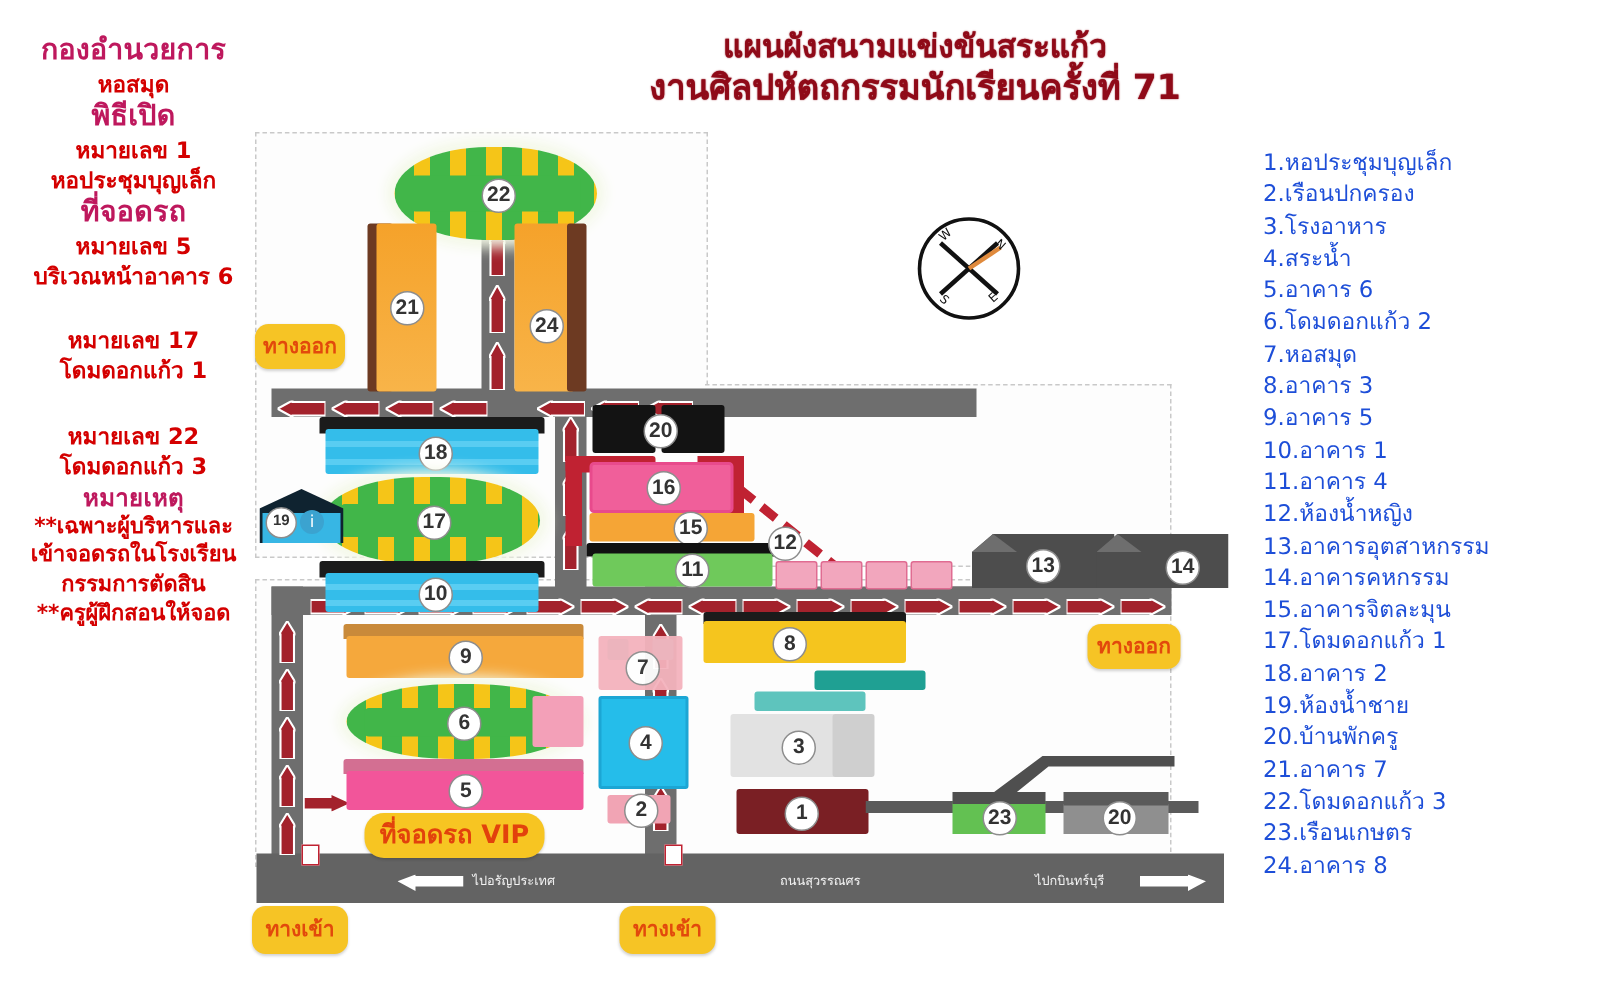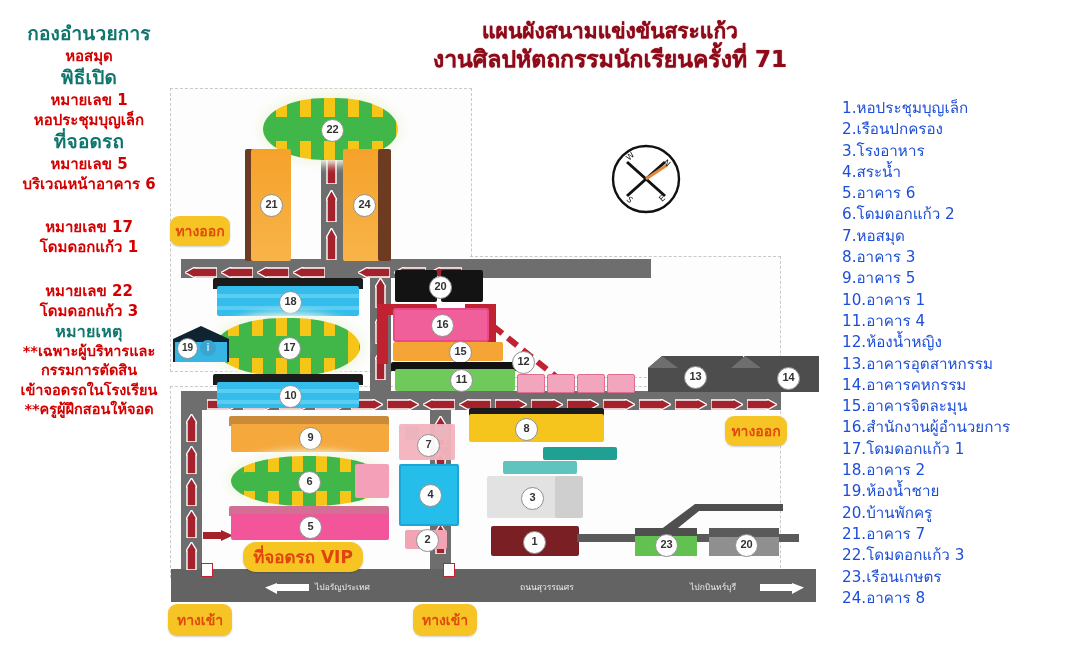--- a/index.html
+++ b/index.html
@@ -5,21 +5,21 @@
   html,body{margin:0;padding:0;background:#ffffff;}
   body{
     width:1080px;height:660px;position:relative;overflow:hidden;
     font-family:"DejaVu Sans","Liberation Sans",sans-serif;
   }
   .abs{position:absolute;}
 
   
   #left-info{left:0;top:22px;width:178px;text-align:center;}
   .info-head{
-    color:#0f766e;font-weight:bold;font-size:19px;letter-spacing:.2px;
+    color:#be185d;font-weight:bold;font-size:19px;letter-spacing:.2px;
     line-height:1.25;margin-top:14px;
   }
   .info-head:first-child{margin-top:0;}
   .info-sub{color:#d40000;font-weight:bold;font-size:15px;line-height:1.35;}
   #notes{}
   #notes .info-head{font-size:16px;}
   .note-line{color:#d40000;font-weight:bold;font-size:14.5px;line-height:1.35;}
 
   
   #title-block{left:400px;top:18px;width:420px;text-align:center;}
@@ -43,21 +43,21 @@
   
   .road{background:#6e6e6e;}
   .bigroad{background:#636363;}
 
   
   .bld{position:absolute;border-radius:2px;}
   .roof{position:absolute;background:#1b1b1b;border-radius:2px 2px 0 0;}
   .num{
     position:absolute;background:#ffffff;border:1.4px solid #8d8d8d;
     border-radius:50%;width:21px;height:21px;line-height:19px;text-align:center;
-    font-size:11px;color:#333;font-weight:600;
+    font-size:14px;color:#333;font-weight:600;
     font-family:"Liberation Sans",sans-serif;
   }
   
   .dome{
     border-radius:46%/50%;
     background:
       repeating-linear-gradient(90deg,#41b649 0 13px,#f5c518 13px 24px);
     box-shadow:0 0 9px 5px #f3f8e6;
   }
   .dome .band{
@@ -111,22 +111,22 @@
   </div>
 
   <div style="margin-top:24px">
     <div class="info-sub">หมายเลข 22</div>
     <div class="info-sub">โดมดอกแก้ว 3</div>
   </div>
 
   <div id="notes">
     <div class="info-head">หมายเหตุ</div>
     <div class="note-line">**เฉพาะผู้บริหารและ</div>
+    <div class="note-line">เข้าจอดรถในโรงเรียน</div>
     <div class="note-line">กรรมการตัดสิน</div>
-    <div class="note-line">เข้าจอดรถในโรงเรียน</div>
     <div class="note-line">**ครูผู้ฝึกสอนให้จอด</div>
   </div>
 </div>
 
 <div class="abs" id="title-block">
   <div class="title-l" id="title-1">แผนผังสนามแข่งขันสระแก้ว</div>
   <div class="title-l" id="title-2">งานศิลปหัตถกรรมนักเรียนครั้งที่ 71</div>
 </div>
 
 <div class="abs" id="compass">
@@ -151,21 +151,20 @@
   <div class="legend-item">6.โดมดอกแก้ว 2</div>
   <div class="legend-item">7.หอสมุด</div>
   <div class="legend-item">8.อาคาร 3</div>
   <div class="legend-item">9.อาคาร 5</div>
   <div class="legend-item">10.อาคาร 1</div>
   <div class="legend-item">11.อาคาร 4</div>
   <div class="legend-item">12.ห้องน้ำหญิง</div>
   <div class="legend-item">13.อาคารอุตสาหกรรม</div>
   <div class="legend-item">14.อาคารคหกรรม</div>
   <div class="legend-item">15.อาคารจิตละมุน</div>
-  <div class="legend-item">16.สำนักงานผู้อำนวยการ</div>
   <div class="legend-item">17.โดมดอกแก้ว 1</div>
   <div class="legend-item">18.อาคาร 2</div>
   <div class="legend-item">19.ห้องน้ำชาย</div>
   <div class="legend-item">20.บ้านพักครู</div>
   <div class="legend-item">21.อาคาร 7</div>
   <div class="legend-item">22.โดมดอกแก้ว 3</div>
   <div class="legend-item">23.เรือนเกษตร</div>
   <div class="legend-item">24.อาคาร 8</div>
 </div>
 
@@ -316,21 +315,21 @@
     <div class="band"></div>
     <div class="num" style="left:58px;top:21px;">22</div>
   </div>
 
   <div class="abs bld" style="left:80px;top:63px;width:17px;height:112px;background:#6d3a22;border-radius:2px;"></div>
   <div class="abs bld" style="left:86px;top:63px;width:40px;height:112px;background:linear-gradient(180deg,#f5a22a,#f8b449);">
     <div class="num" style="left:9px;top:45px;">21</div>
   </div>
 
   <div class="abs bld" style="left:178px;top:63px;width:40px;height:112px;background:linear-gradient(180deg,#f5a22a,#f8b449);">
-    <div class="num" style="left:10px;top:45px;">24</div>
+    <div class="num" style="left:10px;top:57px;">24</div>
   </div>
   <div class="abs bld" style="left:213px;top:63px;width:13px;height:112px;background:#6d3a22;"></div>
 
   <div class="pill" style="left:5px;top:130px;width:60px;height:30px;">ทางออก</div>
 
   <div class="abs roof" style="left:48px;top:192px;width:150px;height:11px;"></div>
   <div class="abs bld" style="left:52px;top:200px;width:142px;height:30px;background:repeating-linear-gradient(180deg,#34bdea 0 8px,#59cdf2 8px 12px);">
     <div class="num" style="left:62px;top:5px;">18</div>
   </div>
 

